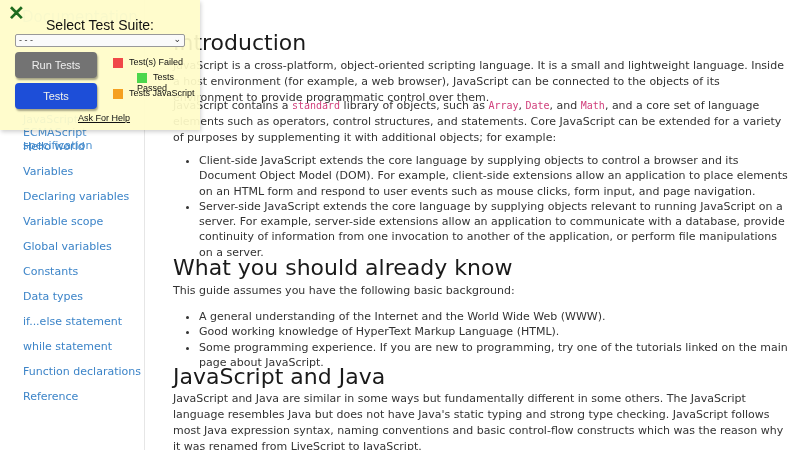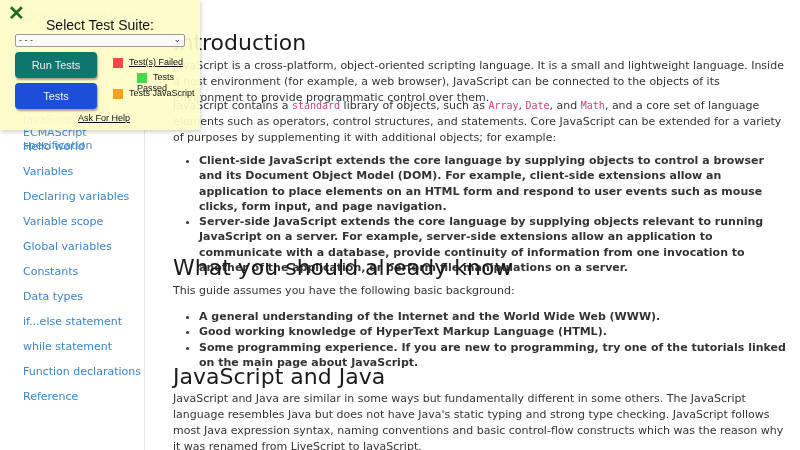--- a/index.html
+++ b/index.html
@@ -15,21 +15,21 @@
   }
   #sidebar .side-hidden {
     position: absolute; left: 23px; top: 113px; font-size: 11px; color: #4a90d0;
   }
   #sidebar ul { list-style: none; position: absolute; left: 23px; top: 139px; }
   #sidebar li { height: 25px; line-height: 15px; font-size: 11px; color: #3c84c8; white-space: nowrap; cursor: pointer; }
 
   #main { position: absolute; left: 173px; top: 0; width: 615px; font-size: 11px; line-height: 16px; color: #333; }
   #main h1 { font-weight: normal; font-size: 22px; line-height: 26px; color: #1a1a1a; }
   #main p { margin-bottom: 6px; }
-  #main ul { margin: 6px 14px 8px 0; padding-left: 26px; font-weight: bold; }
+  #main ul { margin: 6px 14px 8px 0; padding-left: 26px; }
   #main ul li { line-height: 15.3px; }
   #main code { font-family: "DejaVu Sans Mono", monospace; color: #d1407c; font-size: 10px; }
 
   #h-intro { position: absolute; top: 30px; }
   #intro-p1 { position: absolute; top: 58px; }
   #intro-p2 { position: absolute; top: 98px; }
   #intro-ul { position: absolute; top: 147px; }
   #h-know { position: absolute; top: 255px; }
   #know-p { position: absolute; top: 283px; }
   #know-ul { position: absolute; top: 303px; }
@@ -48,25 +48,25 @@
   #suite-select {
     position: absolute; left: 15px; top: 34px; width: 170px; height: 13px;
     background: #fafafa; border: 1px solid #999; border-radius: 2px; font-size: 9px; line-height: 11px; padding-left: 3px; color: #333;
   }
   #suite-select .chev { position: absolute; right: 3px; top: -1px; font-size: 9px; }
   .btn {
     position: absolute; left: 15px; width: 82px; height: 26px; border-radius: 4px;
     color: #eee; font-size: 11px; text-align: center; line-height: 26px; cursor: pointer;
     box-shadow: 1px 2px 2px rgba(0,0,0,0.35);
   }
-  #run-btn { top: 52px; background: #0f766e; }
+  #run-btn { top: 52px; background: #737373; }
   #tests-btn { top: 83px; background: #1d4ed8; color: #f2f2ea; }
   .legend { position: absolute; left: 113px; font-size: 9px; color: #111; }
   .legend .sw { display: inline-block; width: 10px; height: 10px; vertical-align: middle; margin-right: 6px; }
-  #leg-failed { top: 57px; text-decoration: underline; }
+  #leg-failed { top: 57px; }
   #leg-passed { top: 72px; margin-left: 24px; }
   #leg-exec { top: 88px; }
   #help-link { position: absolute; left: 78px; top: 113px; font-size: 9px; color: #111; text-decoration: underline; cursor: pointer; }
 </style>
 </head>
 <body>
 
 <div id="sidebar">
   <div class="side-title">Documentation</div>
   <div class="side-hidden">JavaScript and the ECMAScript specification</div>

